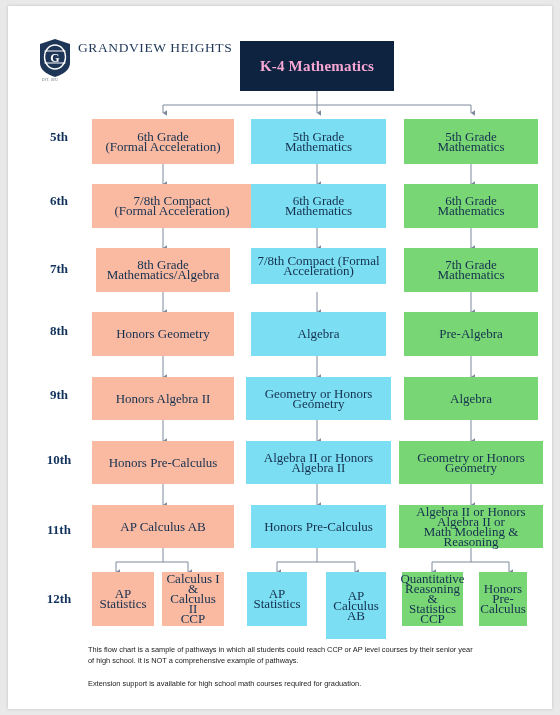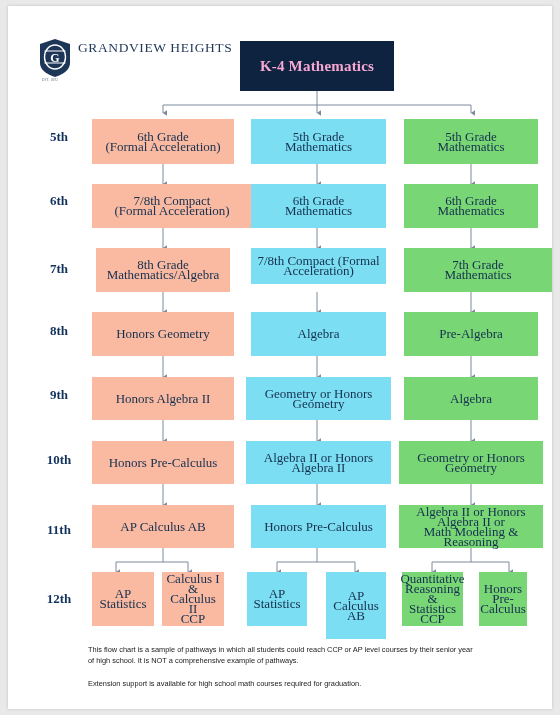--- a/index.html
+++ b/index.html
@@ -174,21 +174,21 @@
   <div class="box c-cyan" style="left:243px;top:242px;width:135px;height:36px">7/8th Compact (Formal<br>Acceleration)</div>
   <div class="box c-cyan" style="left:243px;top:306px;width:135px;height:44px">Algebra</div>
   <div class="box c-cyan" style="left:238px;top:371px;width:145px;height:43px">Geometry or Honors Geometry</div>
   <div class="box c-cyan" style="left:238px;top:435px;width:145px;height:43px">Algebra II or Honors Algebra II</div>
   <div class="box c-cyan" style="left:243px;top:499px;width:135px;height:43px">Honors Pre-Calculus</div>
   <div class="box c-cyan" style="left:239px;top:566px;width:60px;height:54px">AP Statistics</div>
   <div class="box c-cyan" style="left:318px;top:566px;width:60px;height:67px">AP Calculus<br>AB</div>
 
   <div class="box c-green" style="left:396px;top:113px;width:134px;height:45px">5th Grade<br>Mathematics</div>
   <div class="box c-green" style="left:396px;top:178px;width:134px;height:44px">6th Grade<br>Mathematics</div>
-  <div class="box c-green" style="left:396px;top:242px;width:148px;height:44px">7th Grade<br>Mathematics</div>
+  <div class="box c-green" style="left:396px;top:242px;width:134px;height:44px">7th Grade<br>Mathematics</div>
   <div class="box c-green" style="left:396px;top:306px;width:134px;height:44px">Pre-Algebra</div>
   <div class="box c-green" style="left:396px;top:371px;width:134px;height:43px">Algebra</div>
   <div class="box c-green" style="left:391px;top:435px;width:144px;height:43px">Geometry or Honors Geometry</div>
   <div class="box c-green" style="left:391px;top:499px;width:144px;height:43px">Algebra II or Honors Algebra II or<br>Math Modeling &amp; Reasoning</div>
   <div class="box c-green" style="left:394px;top:566px;width:61px;height:54px">Quantitative<br>Reasoning &amp;<br>Statistics CCP</div>
   <div class="box c-green" style="left:471px;top:566px;width:48px;height:54px">Honors<br>Pre-Calculus</div>
 
   <div class="foot" id="foot1">This flow chart is a sample of pathways in which all students could reach CCP or AP level courses by their senior year of high school. It is NOT a comprehensive example of pathways.</div>
   <div class="foot" id="foot2">Extension support is available for high school math courses required for graduation.</div>
 

